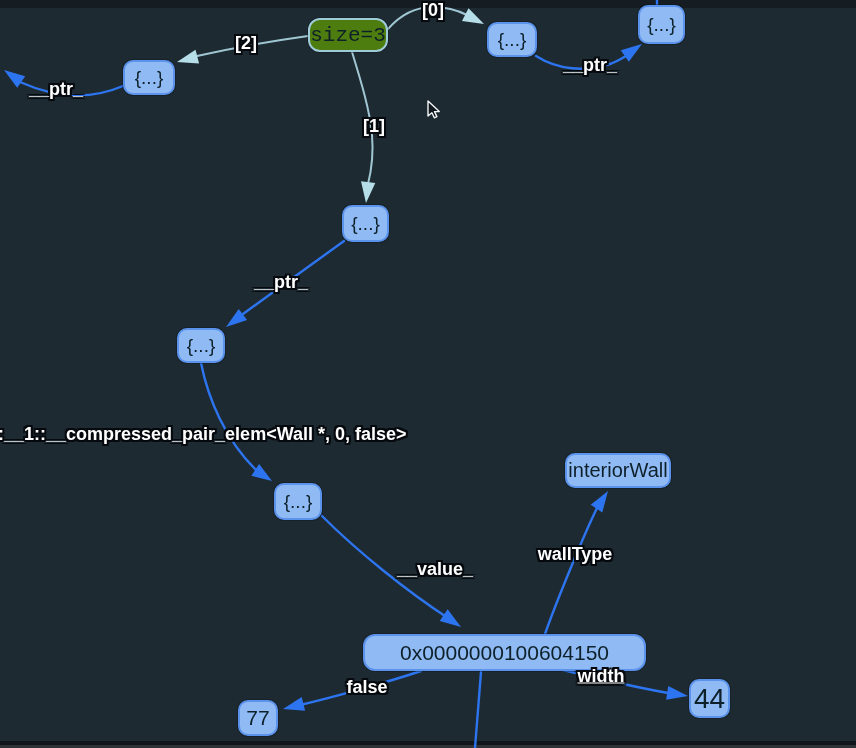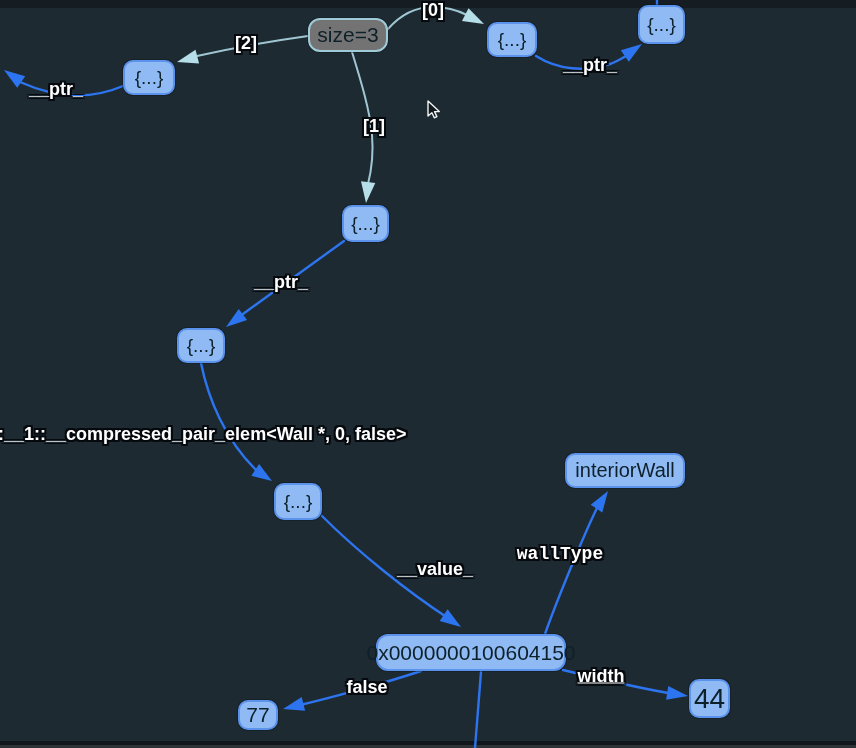--- a/index.html
+++ b/index.html
@@ -16,47 +16,47 @@
   .e-pale{stroke:#9fc6d2;stroke-width:2px;}
   .a-pale{fill:#b6dee9;stroke:none;}
   .e-blue{stroke:#2d75f0;stroke-width:2.4px;}
   .a-blue{fill:#2d75f0;stroke:none;}
   .node{
     position:absolute;z-index:3;display:flex;align-items:center;justify-content:center;
     background:#8fbaf4;border:2px solid #5b92ec;border-radius:10px;
     color:#0e2029;font-size:19px;box-sizing:border-box;
     box-shadow:0 0 0 1px rgba(10,18,26,.35);white-space:nowrap;
   }
-  .node.root{background:#737373;border-color:#9fcbd9;border-radius:12px;font-size:21px;}
+  .node.root{background:#4d7c0f;border-color:#9fcbd9;border-radius:12px;font-size:21px;font-family:Liberation Mono, monospace;}
   #n-size{left:308px;top:18px;width:80px;height:34px;}
   #n-elem0{left:487px;top:22px;width:50px;height:35px;}
   #n-elem0p{left:638px;top:5px;width:47px;height:39px;}
   #n-elem2{left:123px;top:60px;width:52px;height:35px;}
   #n-elem1{left:342px;top:205px;width:47px;height:37px;}
   #n-elem1p{left:177px;top:328px;width:48px;height:35px;}
   #n-pair{left:274px;top:483px;width:48px;height:37px;}
-  #n-interior{left:565px;top:453px;width:120px;height:35px;font-size:20px;}
-  #n-addr{left:376px;top:634px;width:190px;height:37px;font-size:21px;border-radius:12px;}
-  #n-77{left:238px;top:700px;width:40px;height:30px;font-size:21px;}
+  #n-interior{left:565px;top:453px;width:106px;height:35px;font-size:20px;}
+  #n-addr{left:363px;top:634px;width:283px;height:37px;font-size:21px;border-radius:12px;}
+  #n-77{left:238px;top:700px;width:40px;height:36px;font-size:21px;}
   #n-44{left:689px;top:679px;width:41px;height:39px;font-size:28px;}
   .elbl{
     position:absolute;z-index:4;transform:translate(-50%,-50%);
     font-size:18px;font-weight:bold;color:#ffffff;white-space:nowrap;
     text-shadow:-2px -2px 0 #060a0e,2px -2px 0 #060a0e,-2px 2px 0 #060a0e,2px 2px 0 #060a0e,
       -2px 0 0 #060a0e,2px 0 0 #060a0e,0 -2px 0 #060a0e,0 2px 0 #060a0e;
   }
   #l-2{left:246px;top:43px;}
   #l-0{left:433px;top:10px;}
   #l-1{left:374px;top:126px;}
   #l-ptr-a{left:56px;top:89px;}
   #l-ptr-b{left:590px;top:65px;}
   #l-ptr-c{left:281px;top:282px;}
   #l-pair{left:-8px;top:434px;transform:translateY(-50%);}
   #l-value{left:394px;top:569px;margin-left:41px;}
-  #l-walltype{left:560px;top:554px;font-family:Liberation Mono, monospace;}
+  #l-walltype{left:575px;top:554px;}
   #l-height{left:367px;top:687px;}
   #l-width{left:601px;top:676px;text-decoration:underline;}
   #cursor{position:absolute;left:427px;top:100px;z-index:9;}
 </style>
 </head>
 <body>
 
 <div id="canvas">
 
   <div id="strip-top" class="strip"></div>

